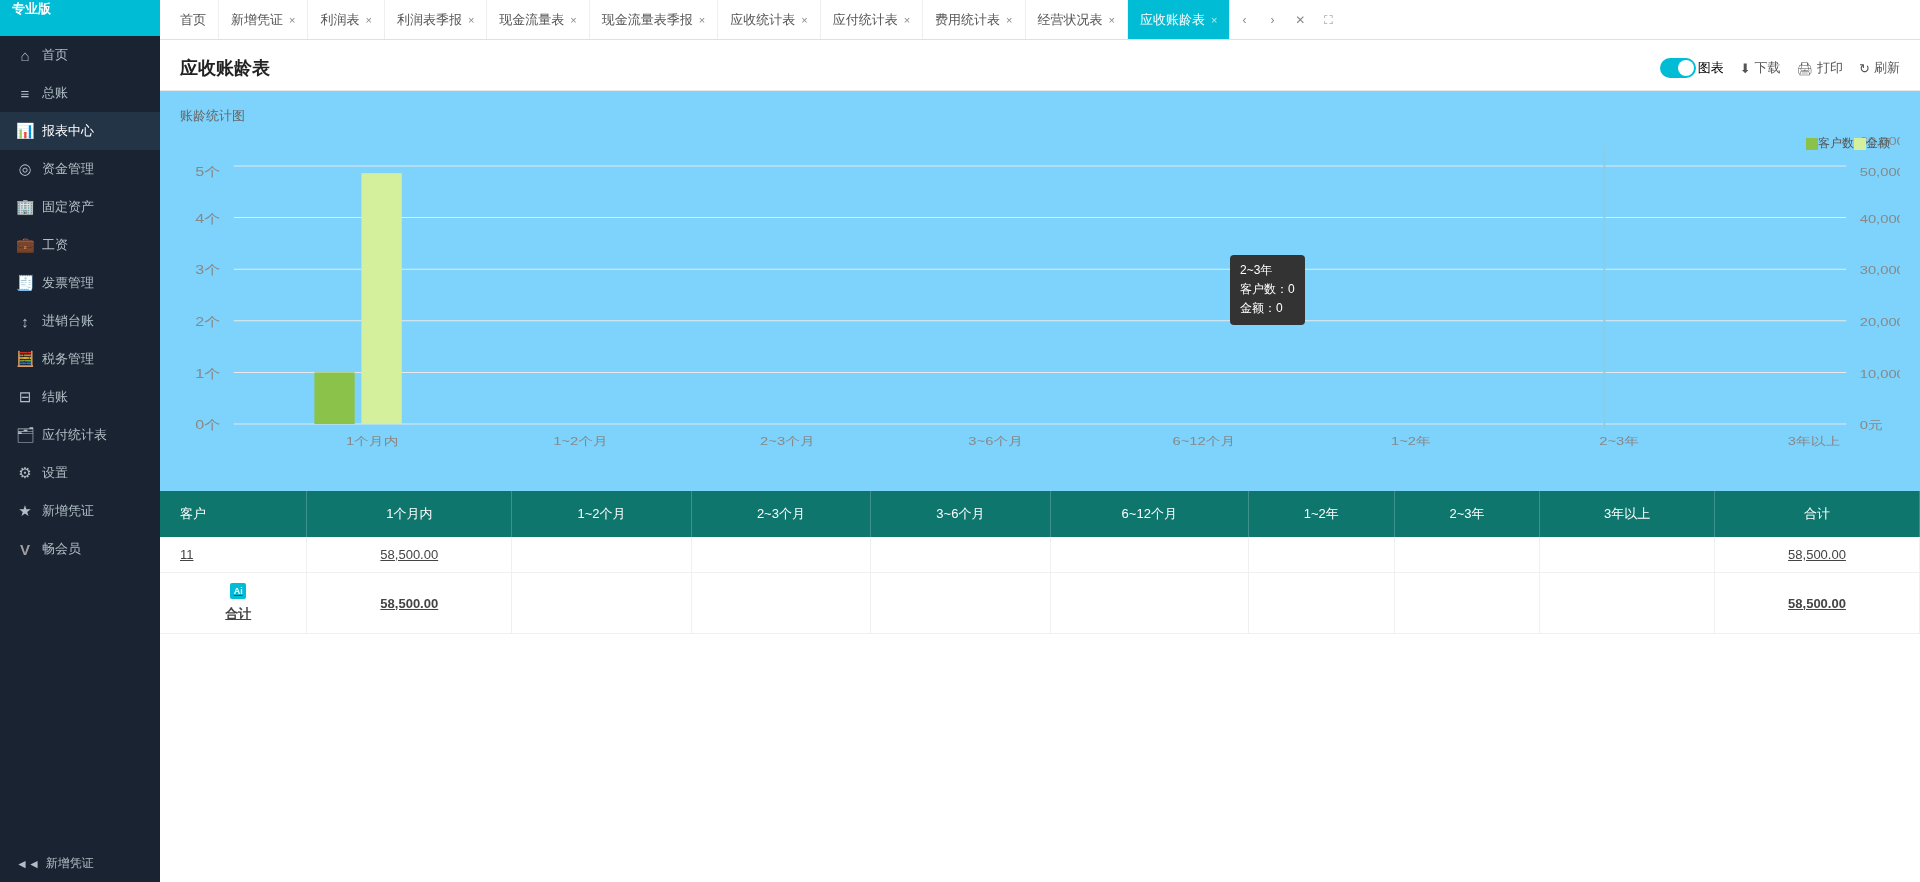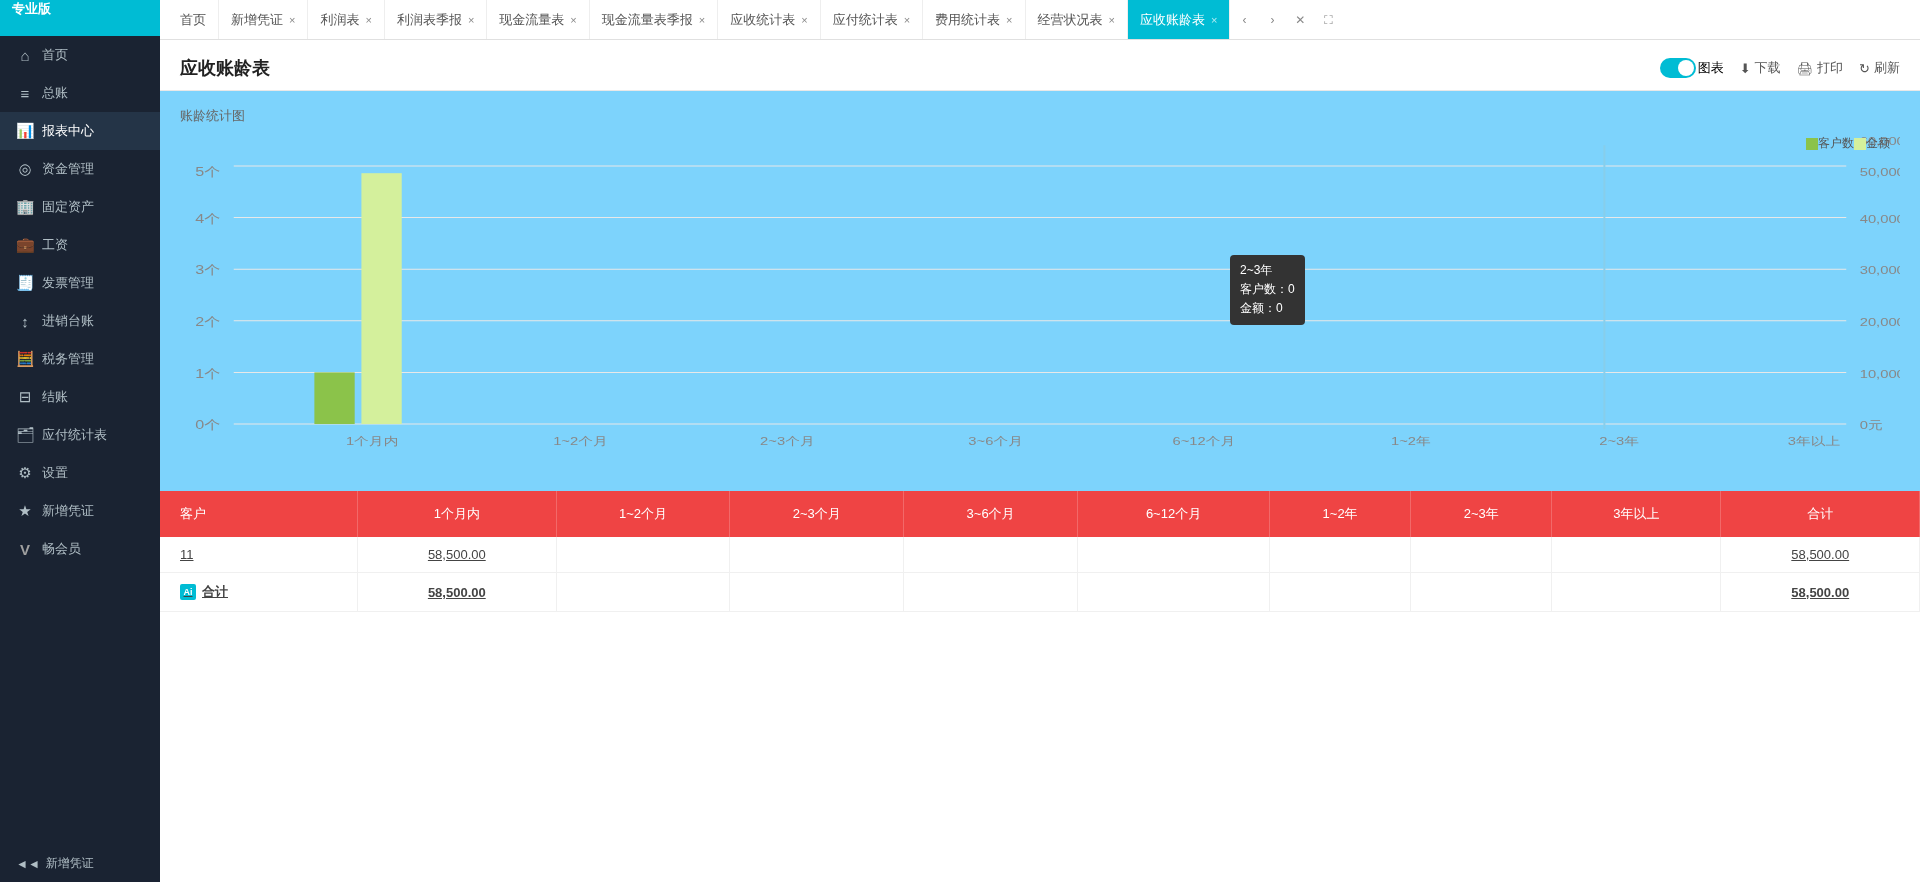--- a/index.html
+++ b/index.html
@@ -128,27 +128,27 @@
       font-size: 12px;
       line-height: 1.6;
       top: 120px;
       left: 1050px;
       pointer-events: none;
     }
 
     
     .table-section { background: white; margin: 0; flex: 1; overflow: auto; }
     .data-table { width: 100%; border-collapse: collapse; font-size: 13px; }
-    .data-table thead tr { background: #ef4444; color: white; }
+    .data-table thead tr { background: #0f766e; color: white; }
     .data-table thead th { padding: 14px 10px; text-align: center; font-weight: normal; border-right: 1px solid rgba(255,255,255,0.2); }
     .data-table tbody tr { border-bottom: 1px solid #f0f0f0; }
     .data-table tbody td { padding: 10px 10px; text-align: center; color: #444; border-right: 1px solid #f0f0f0; text-decoration: underline; }
     .data-table tbody td:first-child { text-align: left; padding-left: 20px; }
     .total-row td { font-weight: bold; color: #333; }
-    .total-label { display: flex; align-items: center; gap: 6px; }
+    .total-label { display: flex; align-items: center; gap: 6px; flex-direction: column; }
     .total-icon { width: 16px; height: 16px; background: #00bcd4; border-radius: 2px; display: inline-flex; align-items: center; justify-content: center; color: white; font-size: 9px; }
   </style>
 </head>
 <body>
 
 <div class="sidebar">
   <div class="sidebar-logo">
     <span>专业版</span>
   </div>
 

